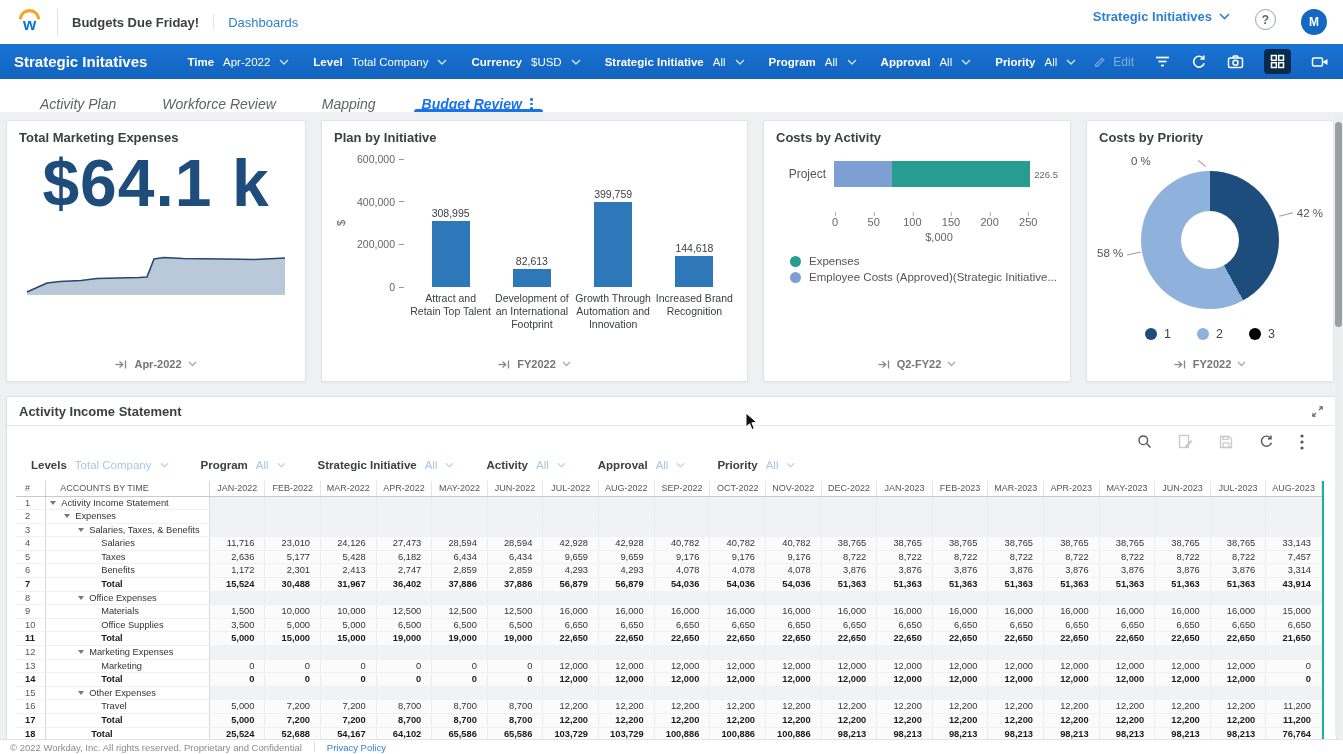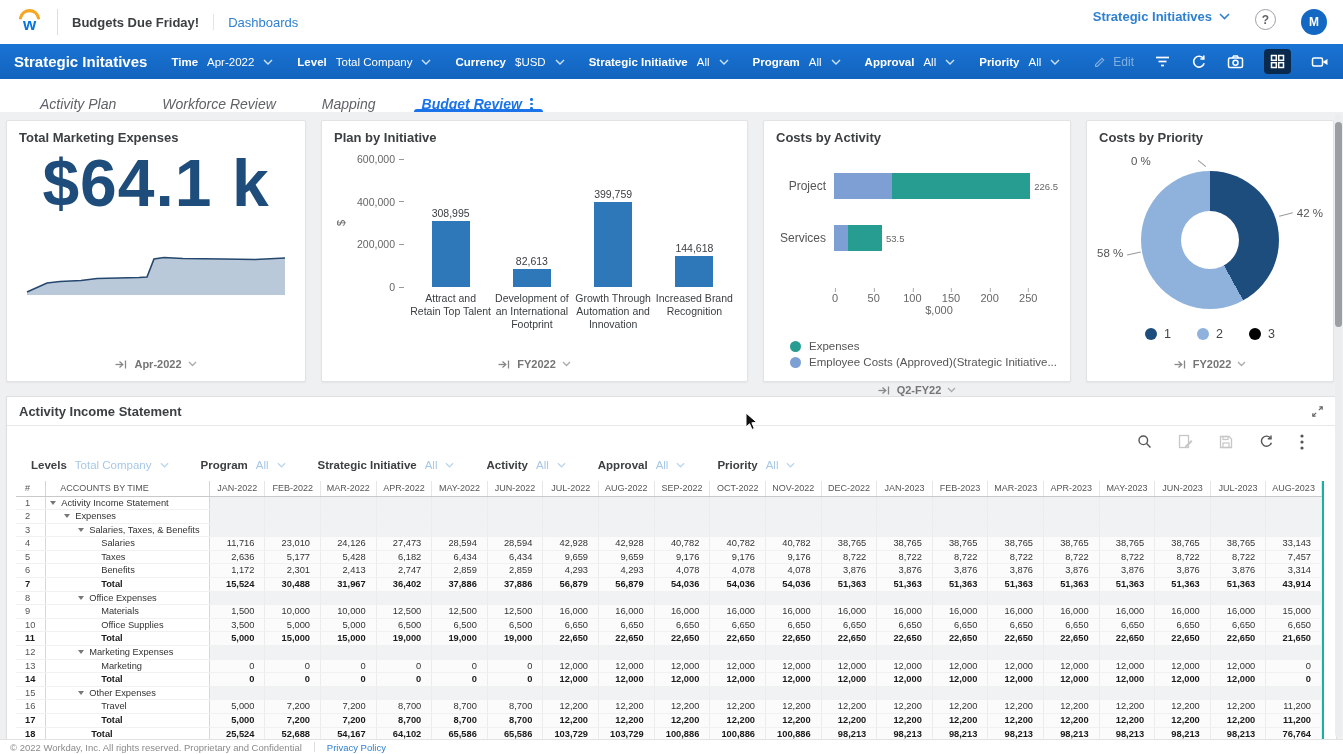--- a/index.html
+++ b/index.html
@@ -12,21 +12,21 @@
   .vdiv.short { height:16px; background:#e4e4e4; }
   .banner { font-size:13px; font-weight:bold; color:#3c4043; }
   .navlink { font-size:13px; color:#2f80d0; text-decoration:none; cursor:pointer; }
   .top-right { margin-left:auto; display:flex; align-items:flex-start; gap:25px; }
   .workspace { color:#2f80d0; font-size:13px; font-weight:bold; display:flex; align-items:center; gap:7px; cursor:pointer; }
   .help { width:21px; height:21px; border:1.6px solid #9aa0a6; border-radius:50%; color:#5f6368; font-size:12px; font-weight:bold; display:flex; align-items:center; justify-content:center; cursor:pointer; }
   .avatar { width:26px; height:26px; border-radius:50%; background:#1268c3; color:#fff; font-size:12px; font-weight:bold; display:flex; align-items:center; justify-content:center; cursor:pointer; }
 
   
   .bluebar { height:35px; background:linear-gradient(180deg,#1a73d4,#1264be); display:flex; align-items:center; padding:0 14px; color:#fff; }
-  .bb-title { font-size:15px; font-weight:bold; margin-right:24px; white-space:nowrap; }
+  .bb-title { font-size:15px; font-weight:bold; margin-right:40px; white-space:nowrap; }
   #bb-filters { display:flex; align-items:center; gap:24px; }
   .bb-filter { display:flex; align-items:center; gap:9px; font-size:11.5px; cursor:pointer; white-space:nowrap; }
   .bb-filter .lbl { font-weight:bold; }
   .bb-right { margin-left:auto; display:flex; align-items:center; gap:20px; }
   .bb-icon { display:flex; align-items:center; cursor:pointer; }
   .bb-edit { display:flex; align-items:center; gap:6px; font-size:12px; opacity:.45; cursor:default; }
   .bb-grid-active { background:#0a2a4d; border-radius:4px; padding:5px 6px; }
 
   
   .tabbar { height:33px; background:#fff; display:flex; align-items:stretch; padding-left:38px; }
@@ -54,21 +54,21 @@
   .yaxis { width:56px; position:relative; height:128px; }
   .ytick { position:absolute; right:0; transform:translateY(-50%); font-size:10.5px; color:#666; display:flex; align-items:center; gap:4px; }
   .ytick i { width:5px; height:1px; background:#999; }
   .plot { flex:1; height:128px; display:flex; align-items:flex-end; padding-left:6px; }
   .bcell { flex:1; display:flex; flex-direction:column; align-items:center; justify-content:flex-end; }
   .bval { font-size:10.5px; color:#3c4043; margin-bottom:2px; }
   .bbar { width:38px; background:#2e77b8; }
   .xcats { display:flex; padding-left:76px; margin-top:5px; }
   .xcat { flex:1; text-align:center; font-size:10.5px; color:#3c4043; line-height:1.25; }
 
-  .stack-card { flex:0 0 308px;gap:12px; }
+  .stack-card { flex:0 0 308px; }
   .hrows { margin-top:16px; }
   .hrow { display:flex; align-items:center; margin-bottom:26px; }
   .hlab { width:58px; text-align:right; padding-right:8px; font-size:12px; color:#555; }
   .htrack { flex:1; height:26px; display:flex; align-items:center; position:relative; }
   .hseg { height:26px; }
   .htot { font-size:9.5px; color:#666; margin-left:4px; white-space:nowrap; }
   .hxaxis { position:relative; height:15px; margin-left:58px; margin-right:14px; }
   .hxt { position:absolute; transform:translateX(-50%); font-size:11px; color:#666; top:3px; }
   .hxt::before { content:""; position:absolute; left:50%; top:-4px; width:1px; height:4px; background:#aaa; }
   .hxlabel { text-align:center; font-size:11px; color:#666; margin-left:44px; margin-top:3px; }
@@ -359,28 +359,20 @@
       <div class="card-title">Costs by Activity</div>
       <div class="hrows" id="stack-rows">
           <div class="hrow">
             <div class="hlab">Project</div>
       <div class="htrack">
         <div class="hseg" style="width:27.0%;background:#7d9fd3"></div>
         <div class="hseg" style="width:63.6%;background:#279c90"></div>
         <span class="htot">226.5</span>
       </div>
           </div>
-          <div class="hrow">
-            <div class="hlab">Services</div>
-      <div class="htrack">
-        <div class="hseg" style="width:6.1%;background:#7d9fd3"></div>
-        <div class="hseg" style="width:15.3%;background:#279c90"></div>
-        <span class="htot">53.5</span>
-      </div>
-          </div>
         </div>
       <div class="hxaxis" id="stack-axis">
           <span class="hxt" style="left: 0.5%;">0</span>
           <span class="hxt" style="left: 18.9%;">50</span>
           <span class="hxt" style="left: 37.3%;">100</span>
           <span class="hxt" style="left: 55.7%;">150</span>
           <span class="hxt" style="left: 74.1%;">200</span>
           <span class="hxt" style="left: 92.5%;">250</span>
         </div>
       <div class="hxlabel">$,000</div>

